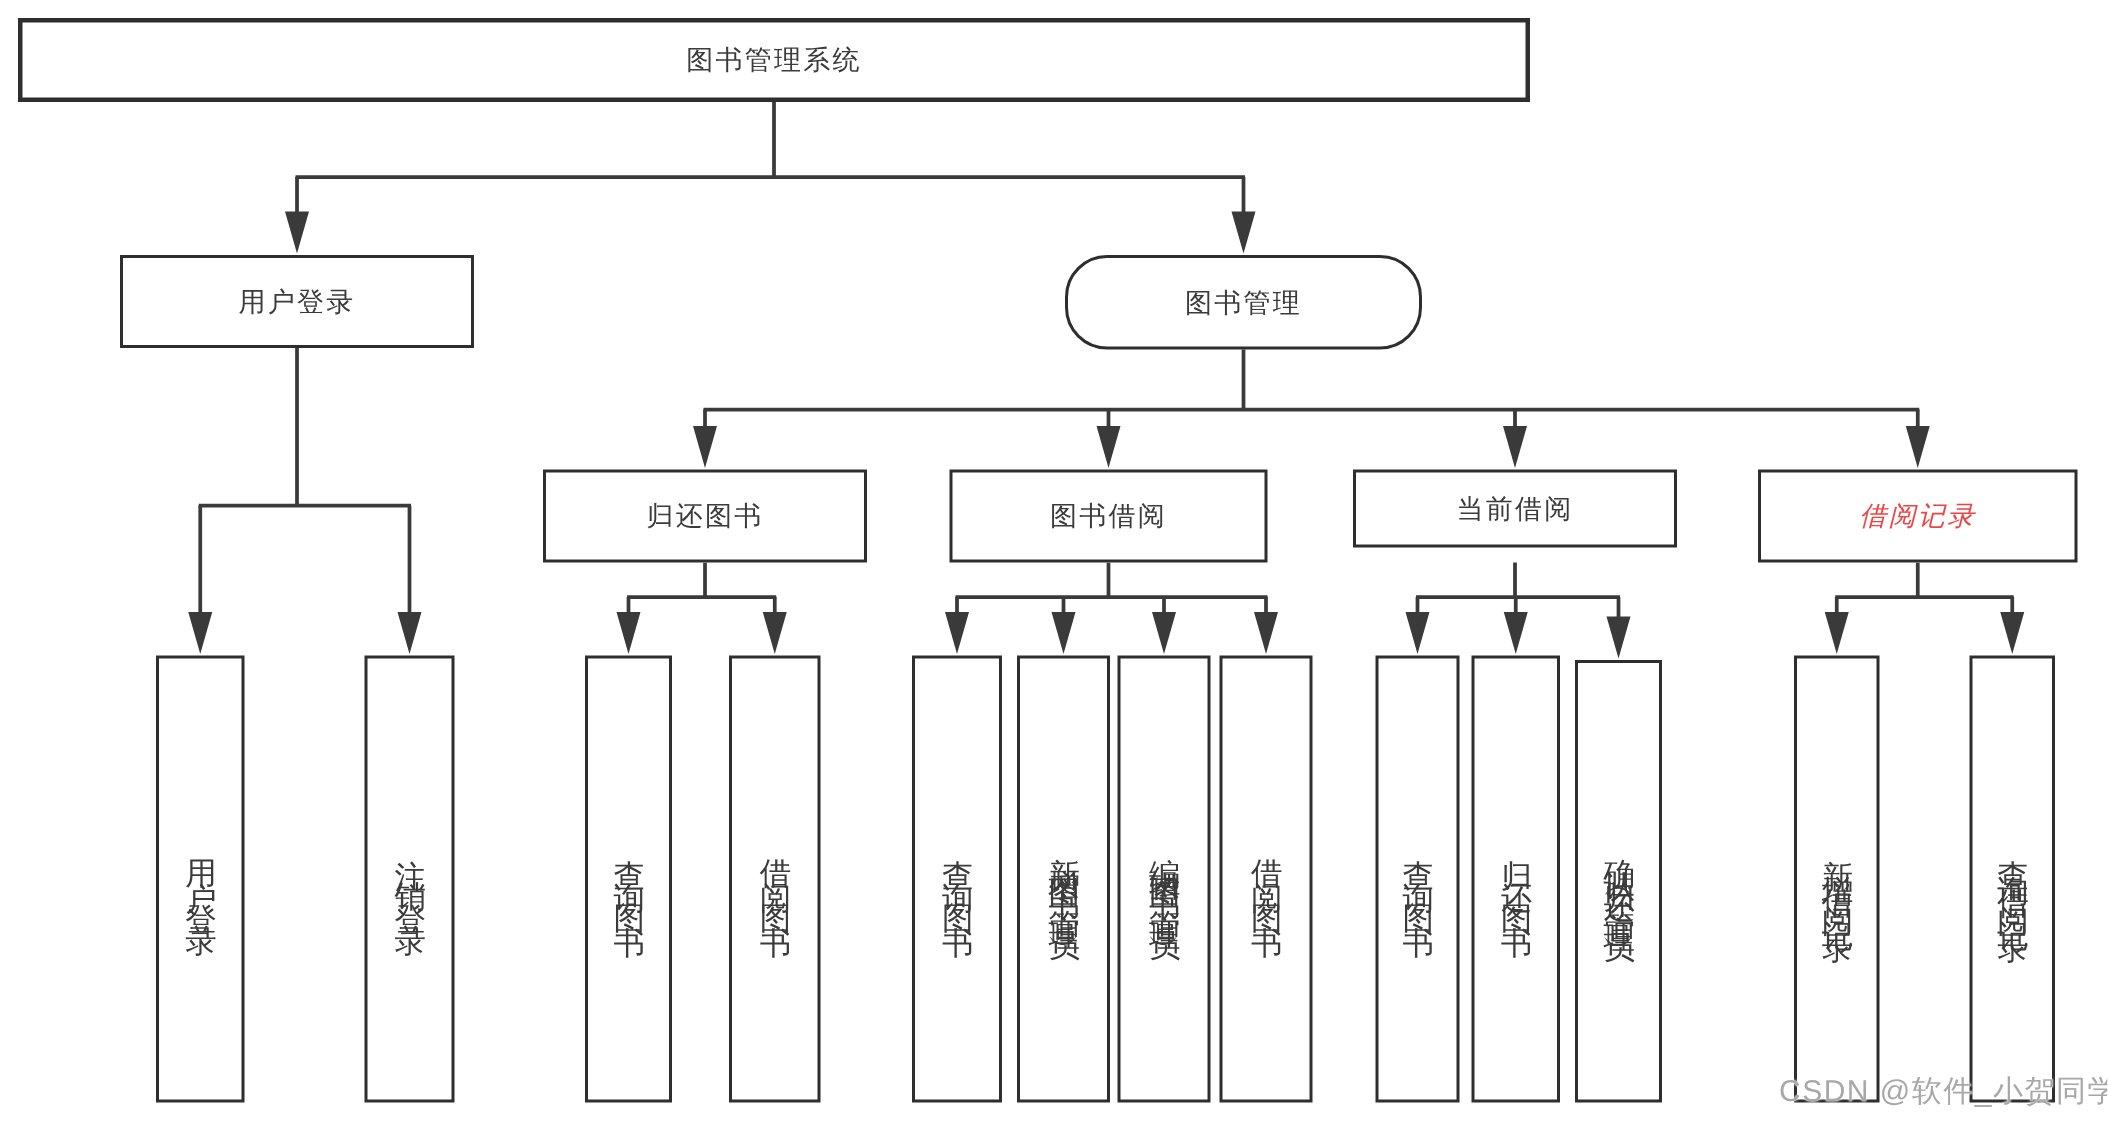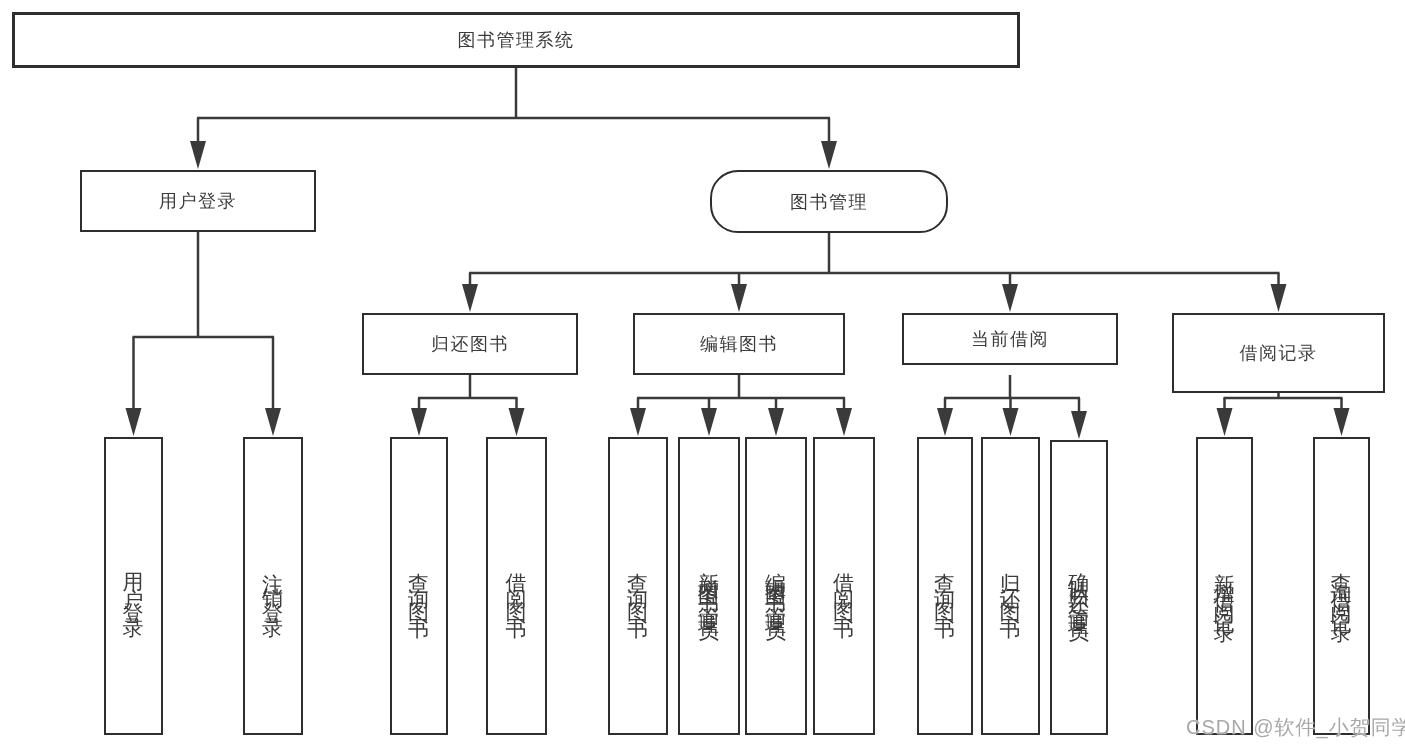--- a/index.html
+++ b/index.html
@@ -93,26 +93,26 @@
       <div class="node horizontal" style="left: 80px; top: 170px; width: 236px; height: 62px; border-color: rgb(46, 46, 46); color: rgb(59, 59, 59);">
         <span class="node-label">用户登录</span>
       </div>
       <div class="node horizontal" style="left: 710px; top: 170px; width: 238px; height: 63px; border-color: rgb(46, 46, 46); color: rgb(59, 59, 59); border-radius: 28px;">
         <span class="node-label">图书管理</span>
       </div>
       <div class="node horizontal" style="left: 362px; top: 313px; width: 216px; height: 62px; border-color: rgb(46, 46, 46); color: rgb(59, 59, 59);">
         <span class="node-label">归还图书</span>
       </div>
       <div class="node horizontal" style="left: 633px; top: 313px; width: 212px; height: 62px; border-color: rgb(46, 46, 46); color: rgb(59, 59, 59);">
-        <span class="node-label">编辑图书</span>
+        <span class="node-label">图书借阅</span>
       </div>
       <div class="node horizontal" style="left: 902px; top: 313px; width: 216px; height: 52px; border-color: rgb(46, 46, 46); color: rgb(59, 59, 59);">
         <span class="node-label">当前借阅</span>
       </div>
-      <div class="node horizontal" style="left: 1172px; top: 313px; width: 213px; height: 80px; border-color: rgb(46, 46, 46); color: #404040;">
+      <div class="node horizontal" style="left: 1172px; top: 313px; width: 213px; height: 62px; border-color: rgb(46, 46, 46); color: #ef4444; font-style: italic;">
         <span class="node-label">借阅记录</span>
       </div>
       <div class="node vertical" style="left: 104px; top: 437px; width: 59px; height: 298px; border-color: rgb(46, 46, 46); color: rgb(59, 59, 59);">
         <span class="node-label" style="letter-spacing: 15px;">用户登录</span>
       </div>
       <div class="node vertical" style="left: 243px; top: 437px; width: 60px; height: 298px; border-color: rgb(46, 46, 46); color: rgb(59, 59, 59);">
         <span class="node-label" style="letter-spacing: 15px;">注销登录</span>
       </div>
       <div class="node vertical" style="left: 390px; top: 437px; width: 58px; height: 298px; border-color: rgb(46, 46, 46); color: rgb(59, 59, 59);">
         <span class="node-label" style="letter-spacing: 15px;">查询图书</span>

